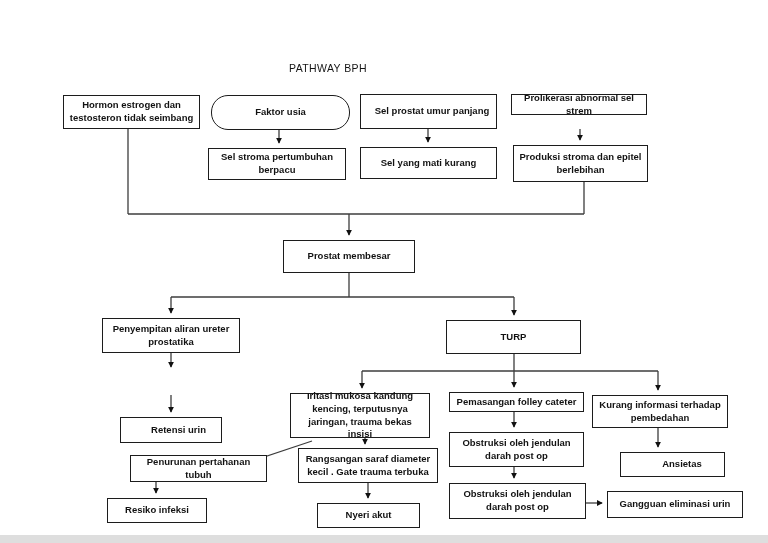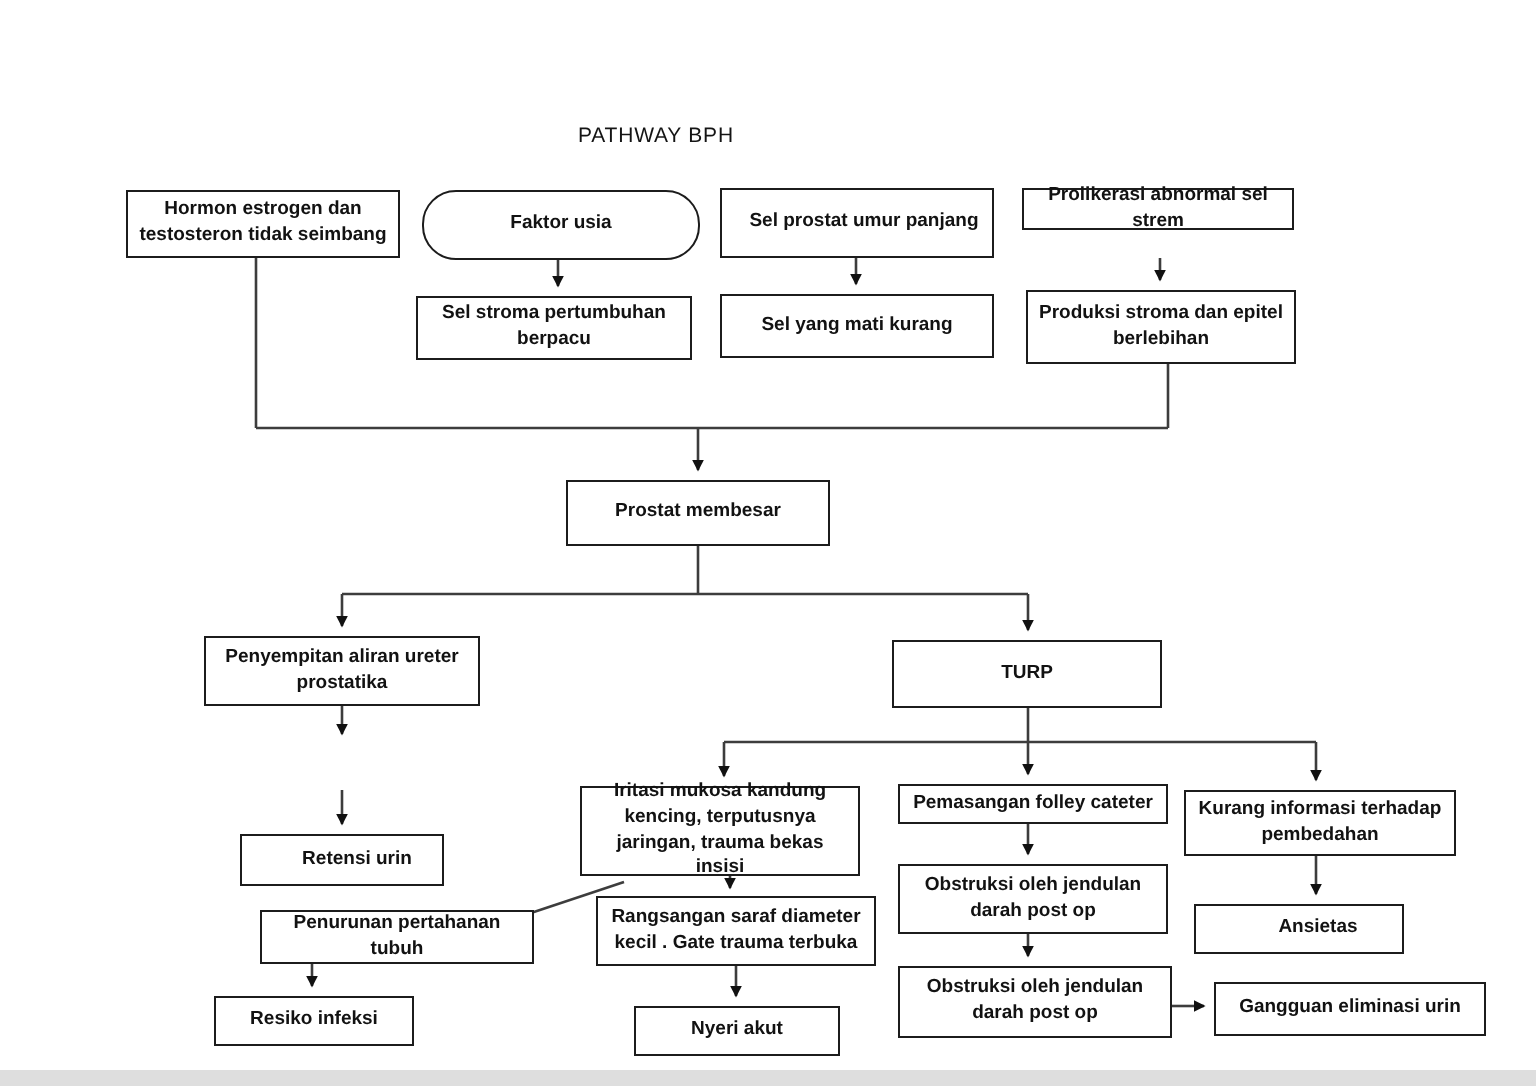--- a/index.html
+++ b/index.html
@@ -40,21 +40,21 @@
   #n-retensi{left:120px;top:417px;width:102px;height:26px;padding-left:20px;}
   #n-penurunan{left:88px;top:455px;width:137px;height:27px;margin-left:42px;}
   #n-resiko{left:107px;top:498px;width:100px;height:25px;}
   #n-iritasi{left:290px;top:393px;width:140px;height:45px;}
   #n-rangsangan{left:298px;top:448px;width:140px;height:35px;}
   #n-nyeri{left:317px;top:503px;width:103px;height:25px;text-align:right;}
   #n-pemasangan{left:449px;top:392px;width:135px;height:20px;}
   #n-obstruksi1{left:449px;top:432px;width:135px;height:35px;}
   #n-obstruksi2{left:449px;top:483px;width:137px;height:36px;}
   #n-kurang{left:592px;top:395px;width:136px;height:33px;}
-  #n-ansietas{left:597px;top:452px;width:105px;height:25px;padding-left:24px;}
+  #n-ansietas{left:620px;top:452px;width:105px;height:25px;padding-left:24px;}
   #n-gangguan{left:607px;top:491px;width:136px;height:27px;}
 </style>
 </head>
 <body>
 
 <div class="page">
 
   <div class="title">PATHWAY BPH</div>
 
   <svg class="wires" viewBox="0 0 768 543">

